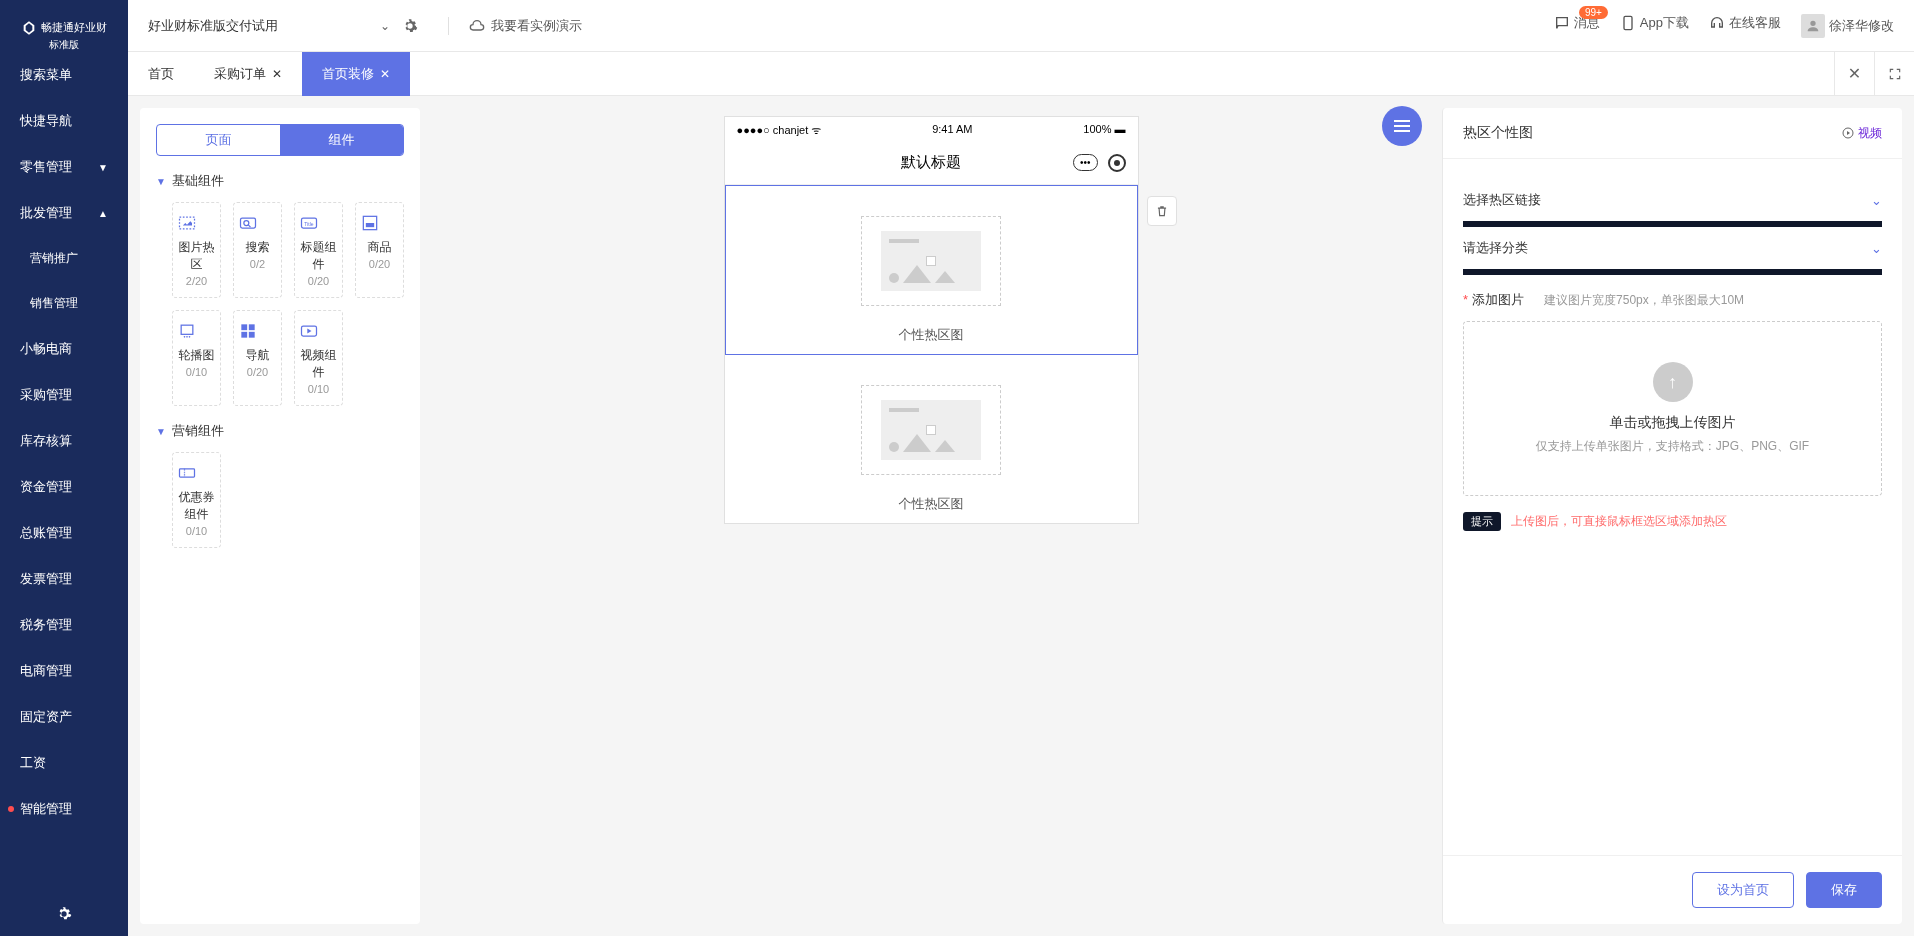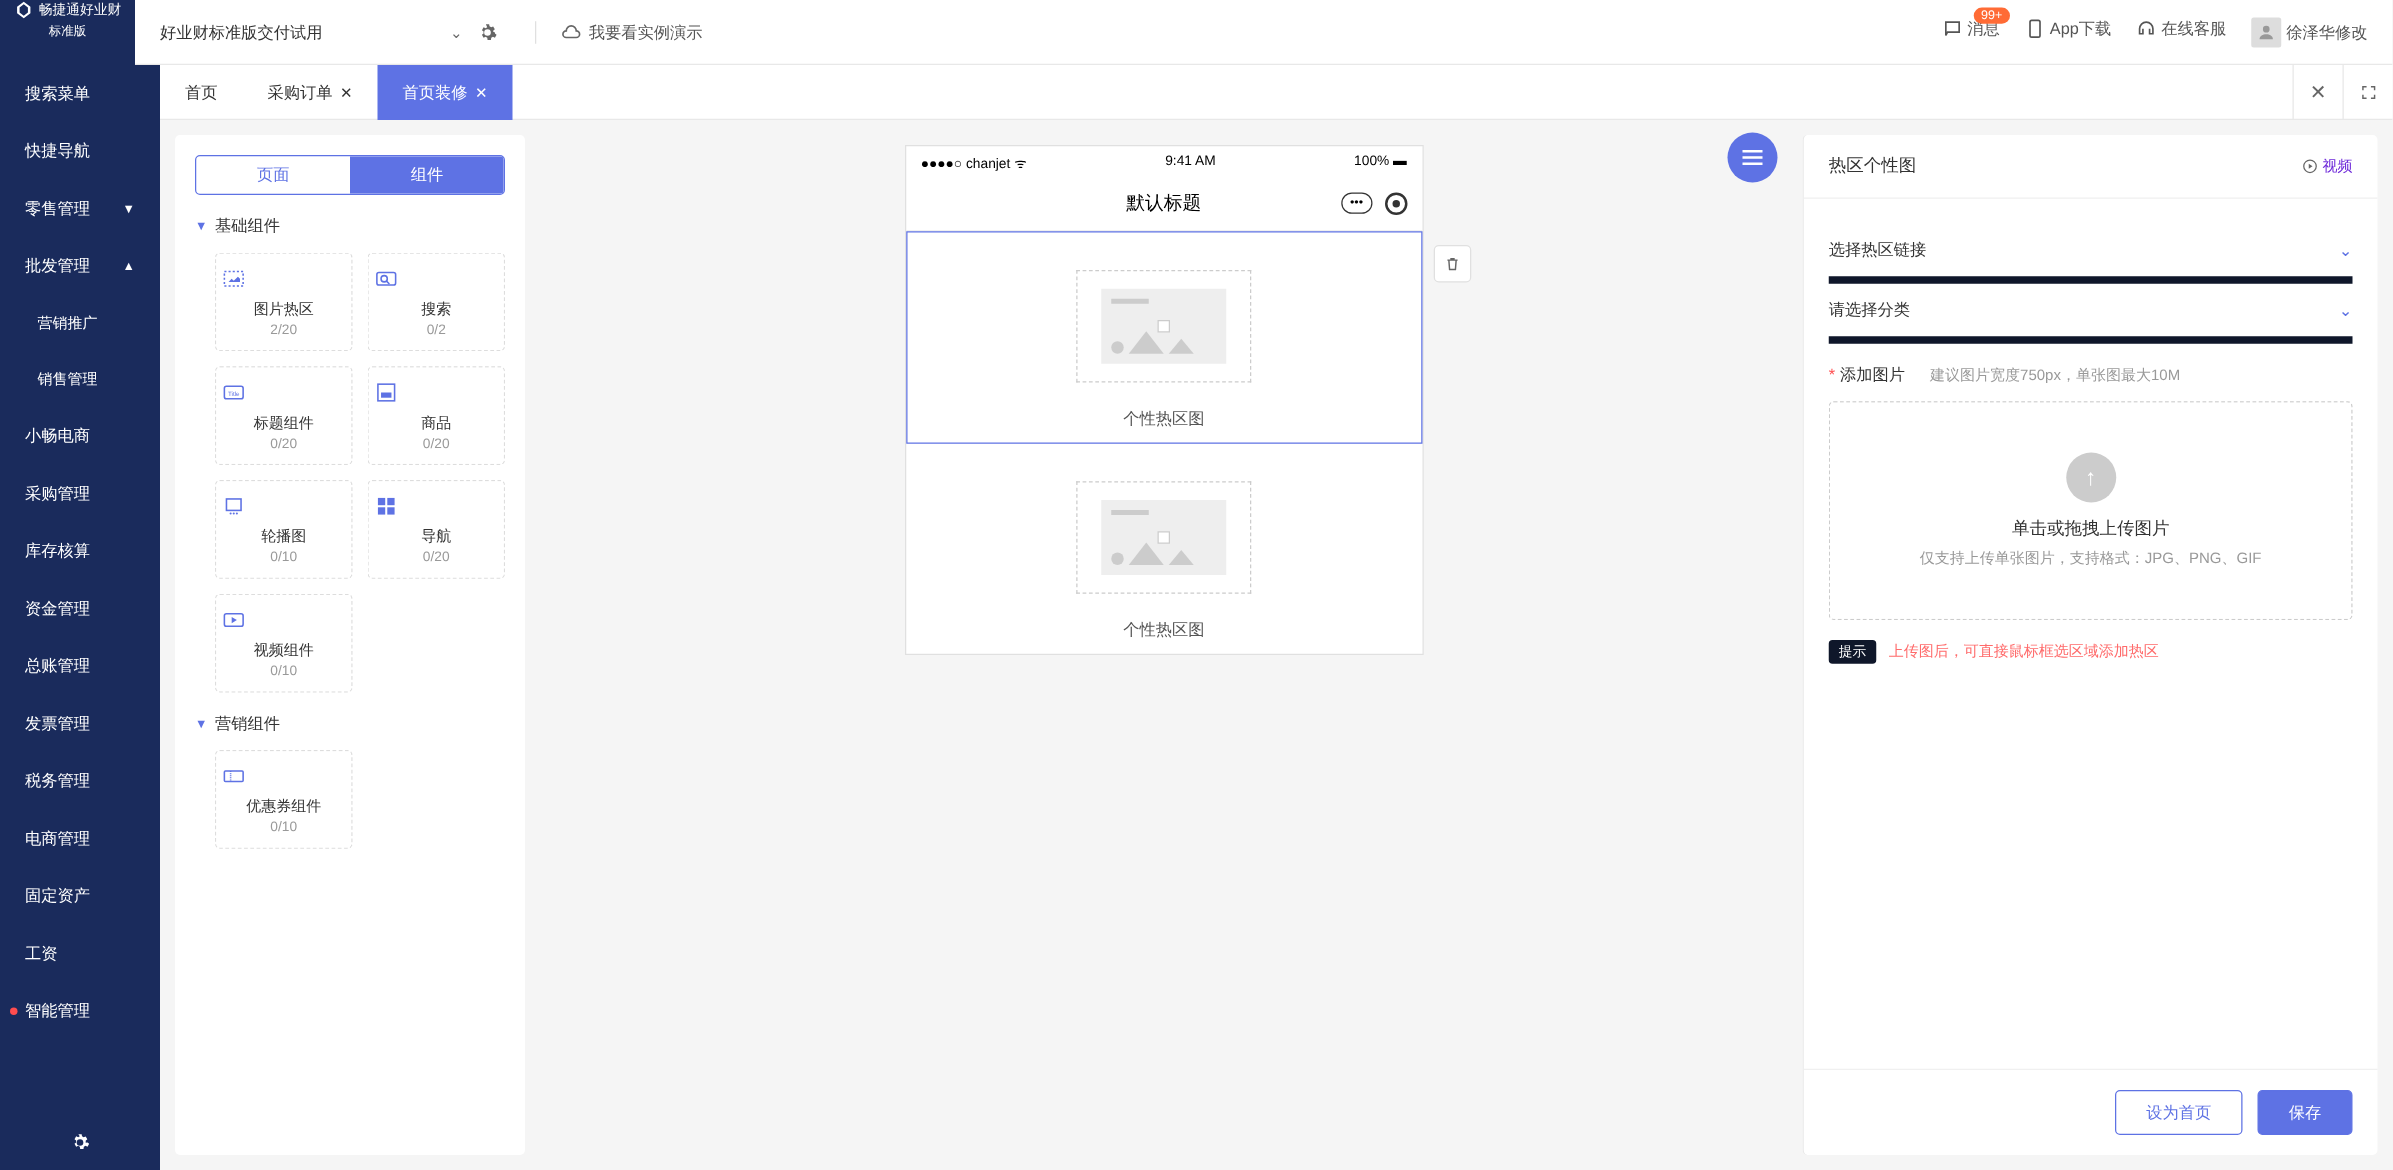--- a/index.html
+++ b/index.html
@@ -1,20 +1,20 @@
 <!DOCTYPE html>
 <html><head>
   <meta charset="utf-8">
   <style>
     * { margin: 0; padding: 0; box-sizing: border-box; font-family: "Microsoft YaHei", Arial, sans-serif; }
     body { background: #f5f5f5; overflow: hidden; width: 1914px; height: 936px; }
     
     
     .top-header { height: 52px; background: #fff; border-bottom: 1px solid #e8e8e8; display: flex; align-items: center; padding: 0 20px 0 0; }
-    .logo-area { width: 108px; height: 52px; background: #1a2b5c; color: #fff; display: flex; flex-direction: column; align-items: center; justify-content: flex-start; font-size: 11px; }
+    .logo-area { width: 128px; height: 52px; background: #1a2b5c; color: #fff; display: flex; flex-direction: column; align-items: center; justify-content: flex-end; font-size: 11px; }
     .logo-row { display: flex; align-items: center; gap: 4px; }
     .logo-icon { width: 16px; height: 16px; }
     .logo-sub { font-size: 10px; margin-top: 2px; }
     .plan-selector { display: flex; align-items: center; gap: 12px; margin-left: 20px; font-size: 13px; color: #333; }
     .chevron-down { color: #666; font-size: 12px; }
     .settings-icon { margin-left: 12px; color: #666; cursor: pointer; }
     .demo-link { display: flex; align-items: center; gap: 6px; margin-left: 30px; font-size: 13px; color: #555; cursor: pointer; border-left: 1px solid #e0e0e0; padding-left: 20px; }
     .header-right { margin-left: auto; display: flex; align-items: flex-start; gap: 20px; font-size: 13px; color: #555; }
     .header-item { display: flex; align-items: center; gap: 4px; cursor: pointer; position: relative; }
     .badge { position: absolute; top: -8px; right: -8px; background: #ff6b35; color: #fff; border-radius: 10px; padding: 1px 6px; font-size: 10px; }
@@ -41,21 +41,21 @@
     
     
     .component-panel { width: 280px; background: #fff; padding: 16px; margin: 12px 0 12px 12px; border-radius: 4px; overflow-y: auto; }
     .panel-tabs { display: flex; border: 1px solid #5e72e4; border-radius: 4px; overflow: hidden; margin-bottom: 16px; }
     .panel-tab { flex: 1; text-align: center; padding: 6px; font-size: 13px; cursor: pointer; }
     .panel-tab.active { background: #5e72e4; color: #fff; }
     .panel-tab:not(.active) { color: #5e72e4; }
     .component-group { margin-bottom: 16px; }
     .group-header { display: flex; align-items: center; gap: 6px; font-size: 13px; color: #333; margin-bottom: 12px; cursor: pointer; }
     .group-chevron { color: #5e72e4; font-size: 10px; }
-    .component-grid { display: grid; grid-template-columns: 1fr 1fr; gap: 12px; padding-left: 16px; }
+    .component-grid { display: grid; grid-template-columns: 1fr 1fr 1fr 1fr; gap: 12px; padding-left: 16px; }
     .component-card { border: 1px dashed #ddd; border-radius: 4px; padding: 10px 4px; text-align: center; cursor: pointer; }
     .component-icon { color: #5e72e4; font-size: 18px; margin-bottom: 6px; display: block; }
     .component-name { font-size: 12px; color: #333; }
     .component-count { font-size: 11px; color: #999; margin-top: 2px; }
     
     
     .canvas-area { flex: 1; padding: 20px; display: flex; justify-content: center; align-items: flex-start; position: relative; }
     .phone-mock { width: 415px; background: #fff; border: 1px solid #e0e0e0; }
     .phone-status { height: 24px; display: flex; align-items: center; justify-content: space-between; padding: 0 12px; font-size: 11px; }
     .phone-header { height: 44px; display: flex; align-items: center; justify-content: center; font-size: 15px; position: relative; border-bottom: 1px solid #f0f0f0; }

